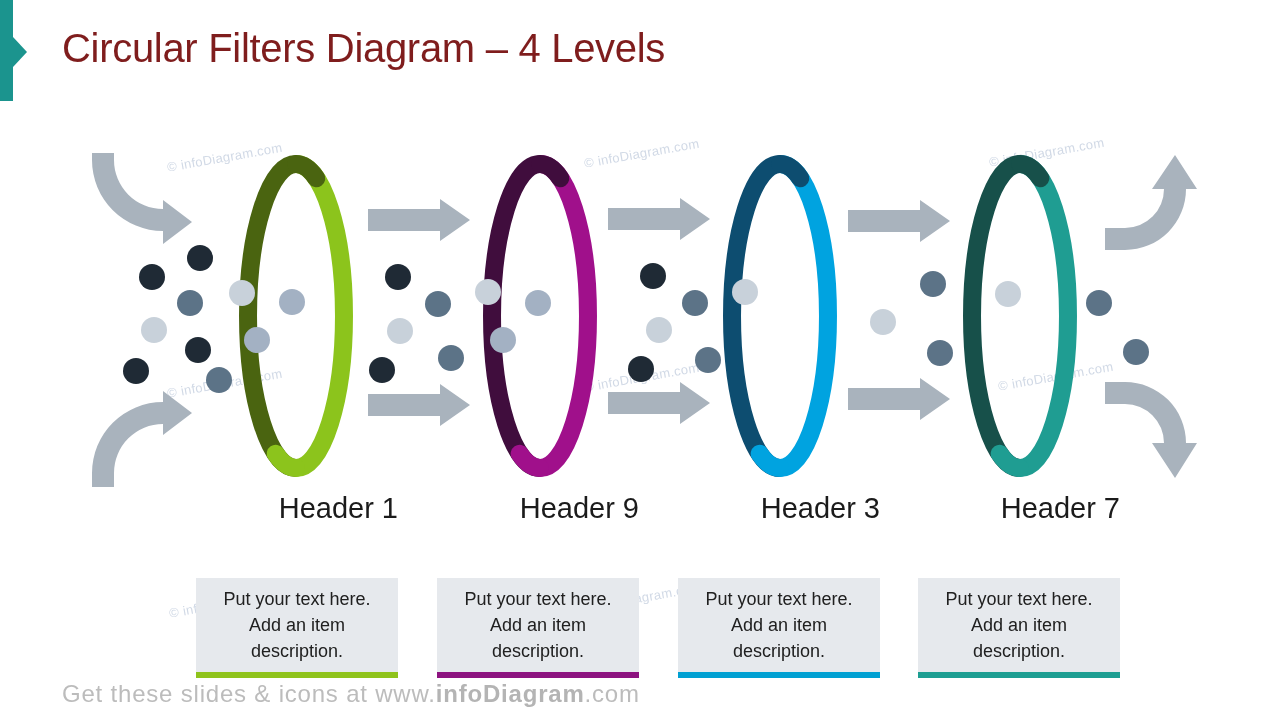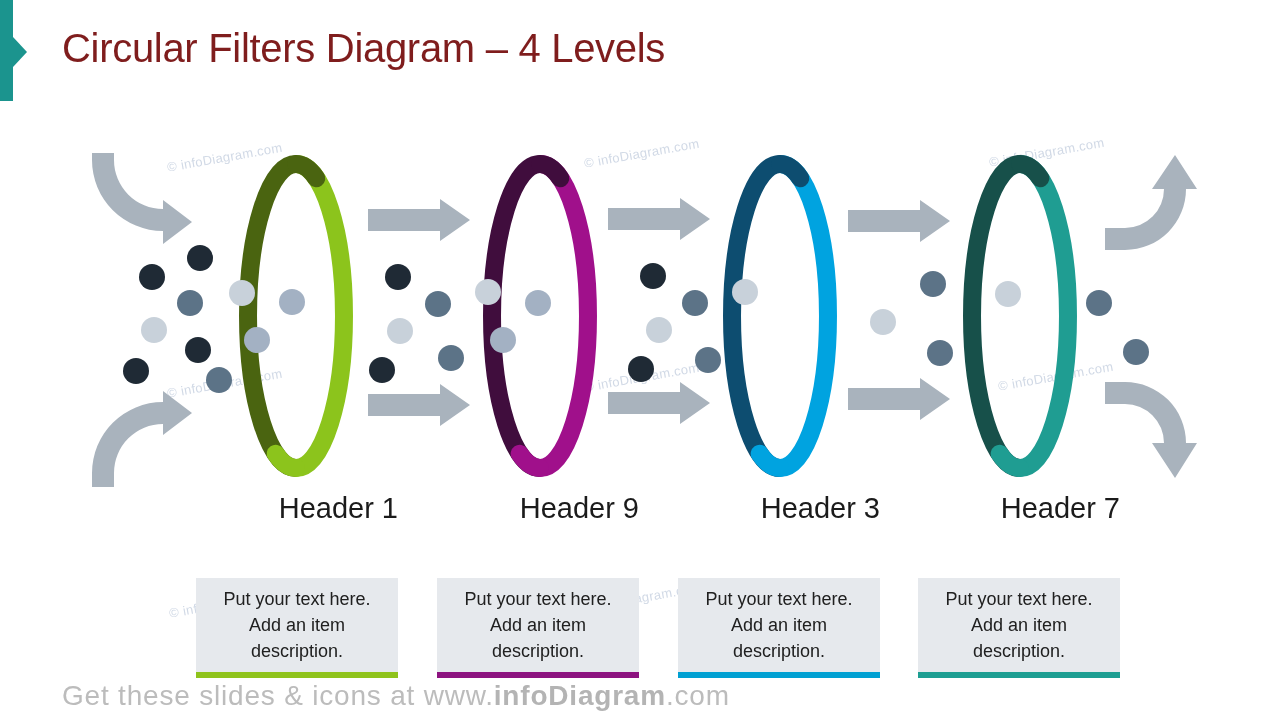--- a/index.html
+++ b/index.html
@@ -27,21 +27,21 @@
   }
   .text-box{
     position:absolute;top:538px;width:202px;height:86px;
     background:#e6e9ed;border-bottom:6px solid #999;
     text-align:center;padding-top:8px;
     font-size:18px;line-height:26px;color:#202020;margin-top:40px;
   }
   .text-box span{display:block;}
   .slide-footer{
     position:absolute;left:62px;top:680px;z-index:3;
-    font-size:28px;letter-spacing:0.8px;color:#bcbcbc;white-space:nowrap;
+    font-size:24px;letter-spacing:0.8px;color:#bcbcbc;white-space:nowrap;
   }
   .slide-footer .brand{font-weight:700;color:#b4b4b4;}
 </style>
 </head>
 <body>
 
 <div class="slide">
 
   <div class="wm-layer">
       <div class="wm" style="left: 166px; top: 160px; color: rgb(204, 213, 227);">© infoDiagram.com</div>

